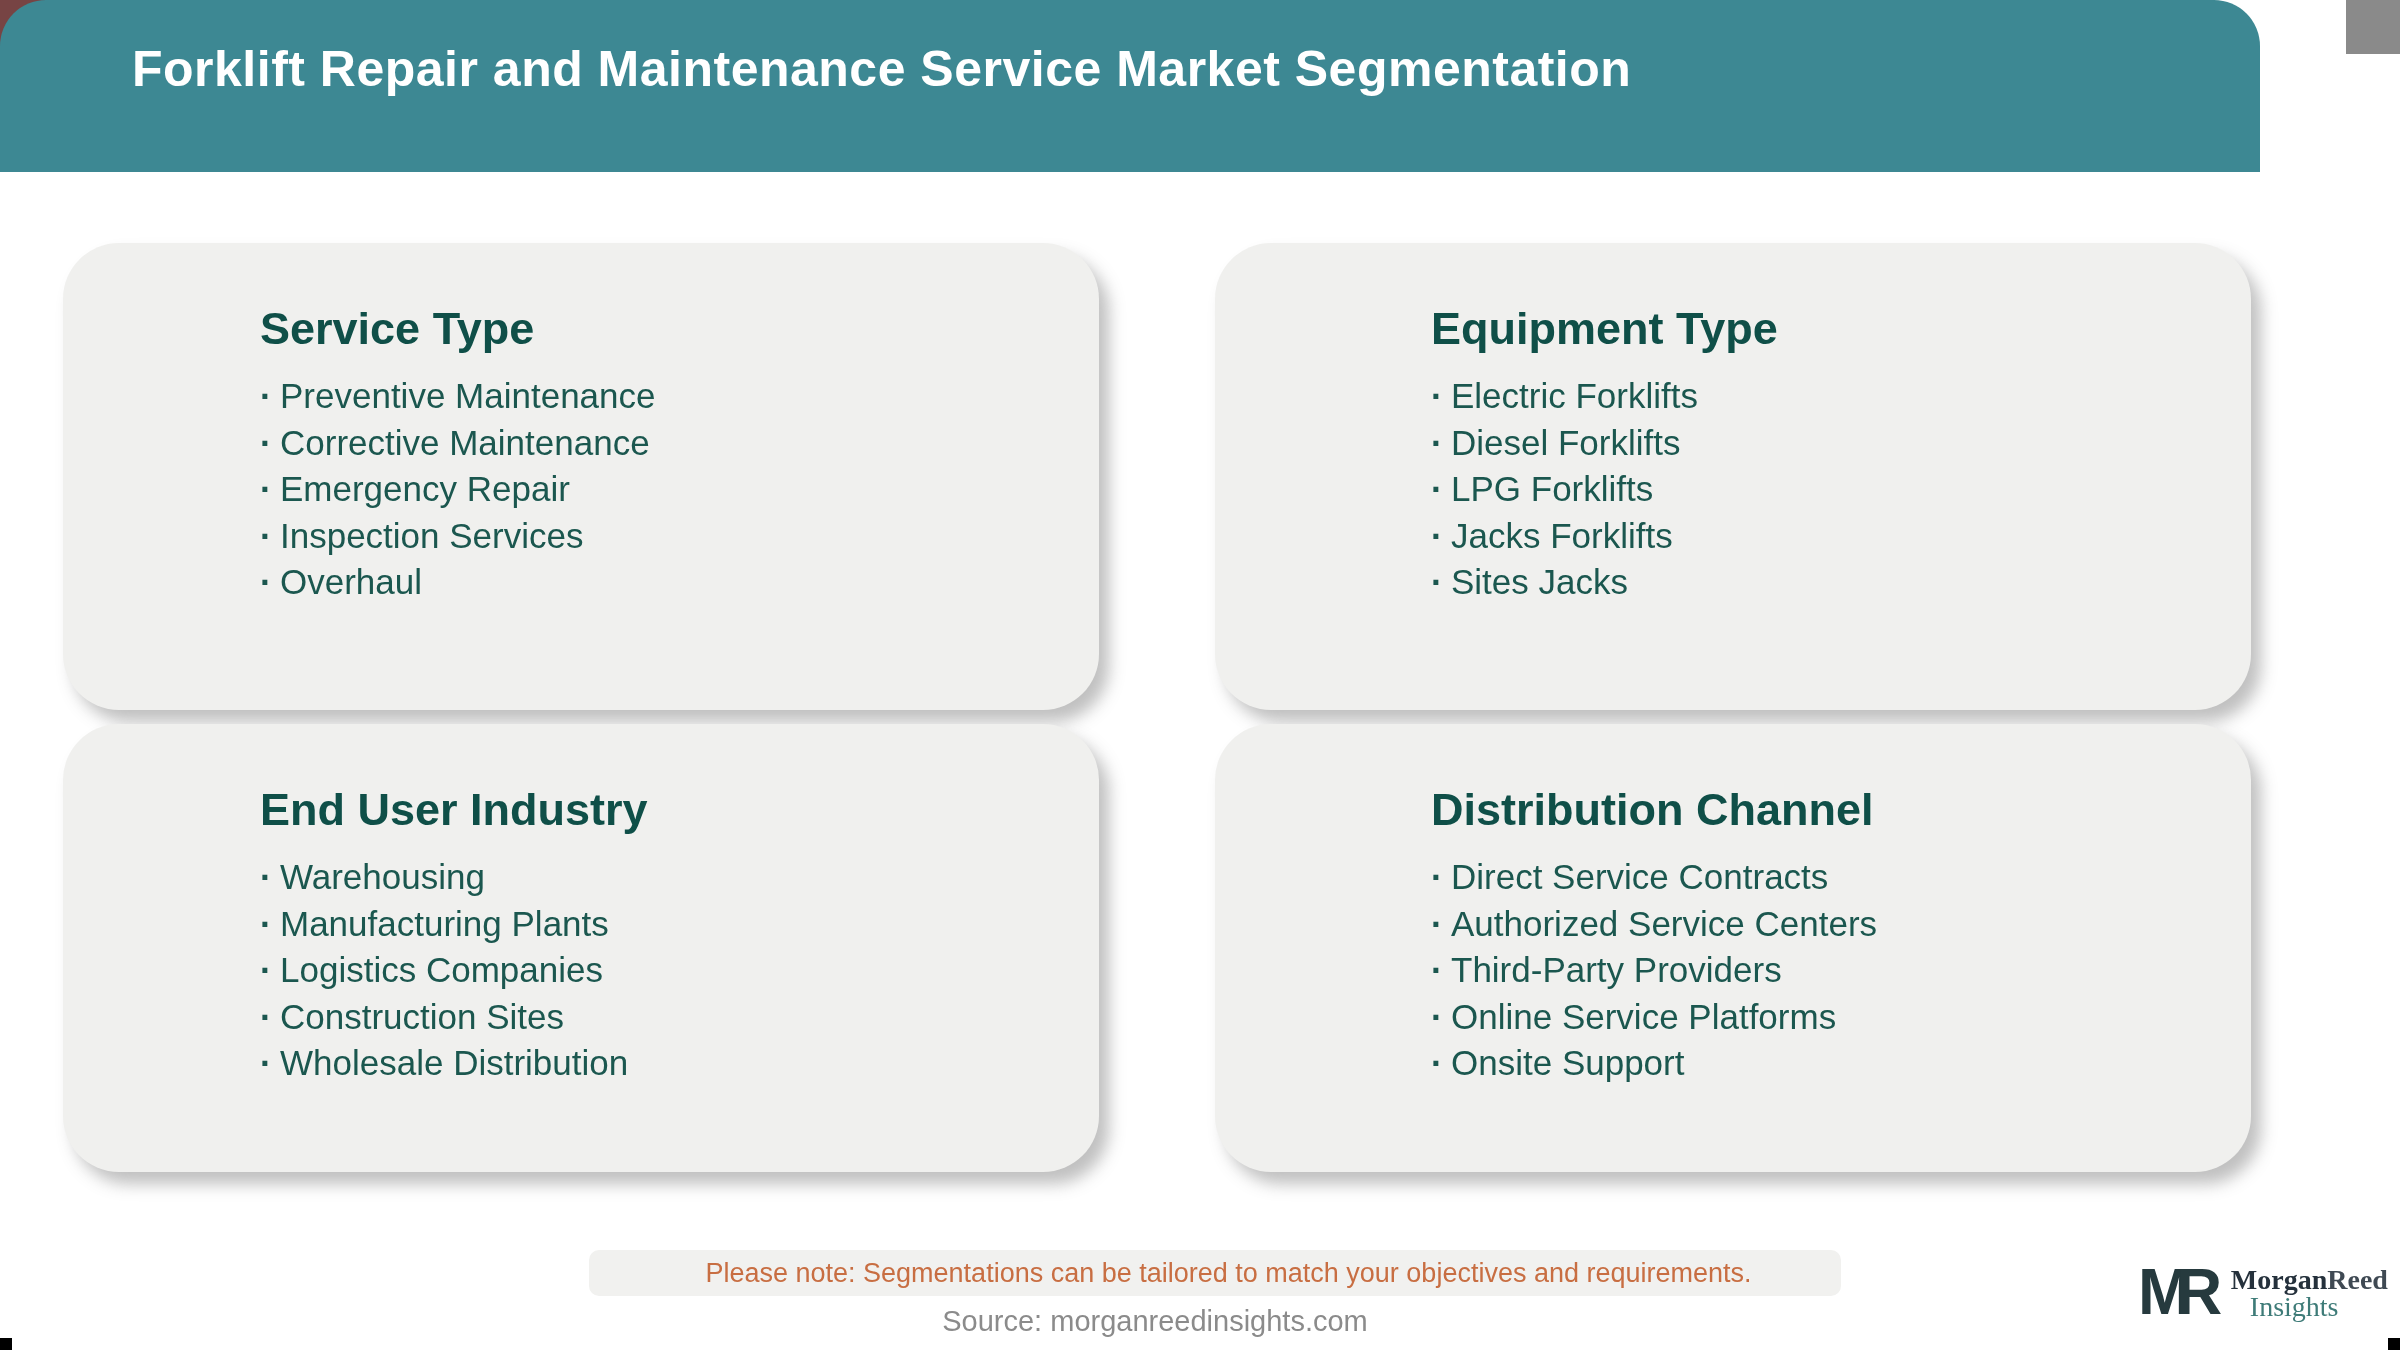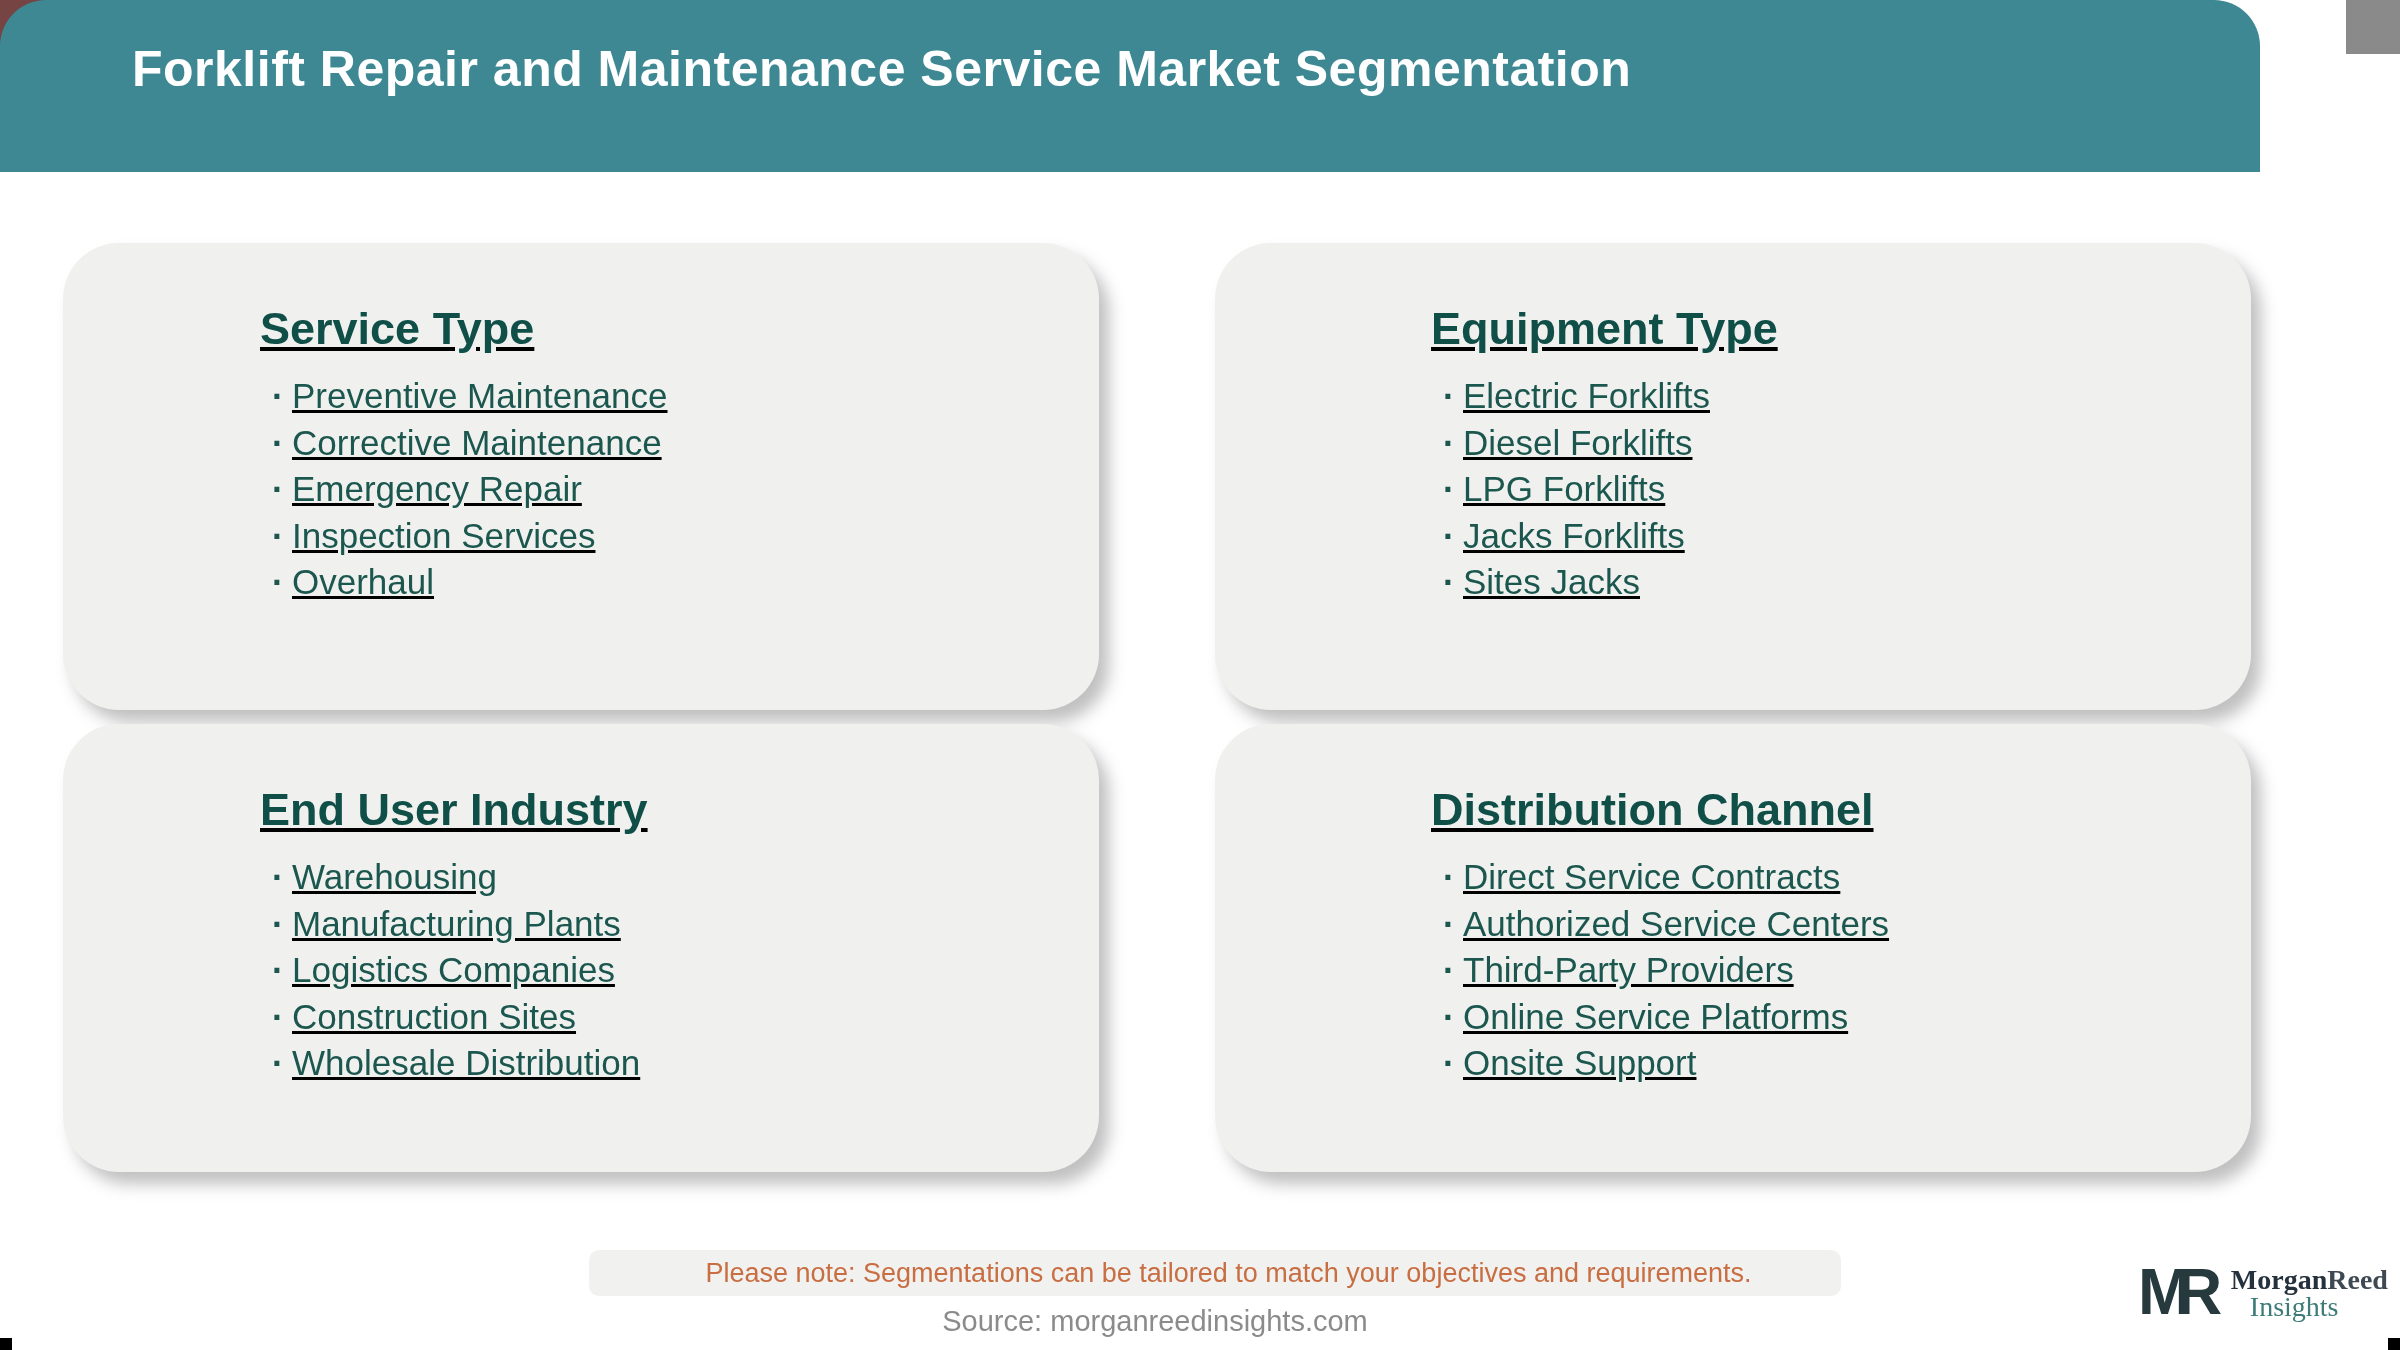--- a/index.html
+++ b/index.html
@@ -35,36 +35,35 @@
   }
 
   .card {
     position: absolute;
     width: 1036px; height: 467px;
     background: var(--card_bg, #f0f0ee);
     border-radius: 56px;
     box-shadow: 10px 12px 16px rgba(90, 90, 90, 0.38);
     box-sizing: border-box;
     padding: 60px 40px 0 197px;
-    text-decoration: underline;
   }
   .card.right { left: 1215px; padding-left: 216px; }
   .card.left  { left: 63px; }
   .card.row-top    { top: 243px; }
   .card.row-bottom { top: 724px; height: 448px; }
 
   .card h2 {
     margin: 0 0 18px 0;
     font-size: 45px;
     font-weight: bold;
     color: var(--heading_text, #0f4f48);
   }
   .card ul {
     list-style: none;
-    margin: 12px; padding: 0;
+    margin: 0; padding: 0;
   }
   .card li {
     font-size: 35px;
     line-height: 46.5px;
     color: var(--body_text, #1b574f);
     white-space: nowrap;
   }
   .card li .dot {
     display: inline-block;
     width: 20px;

